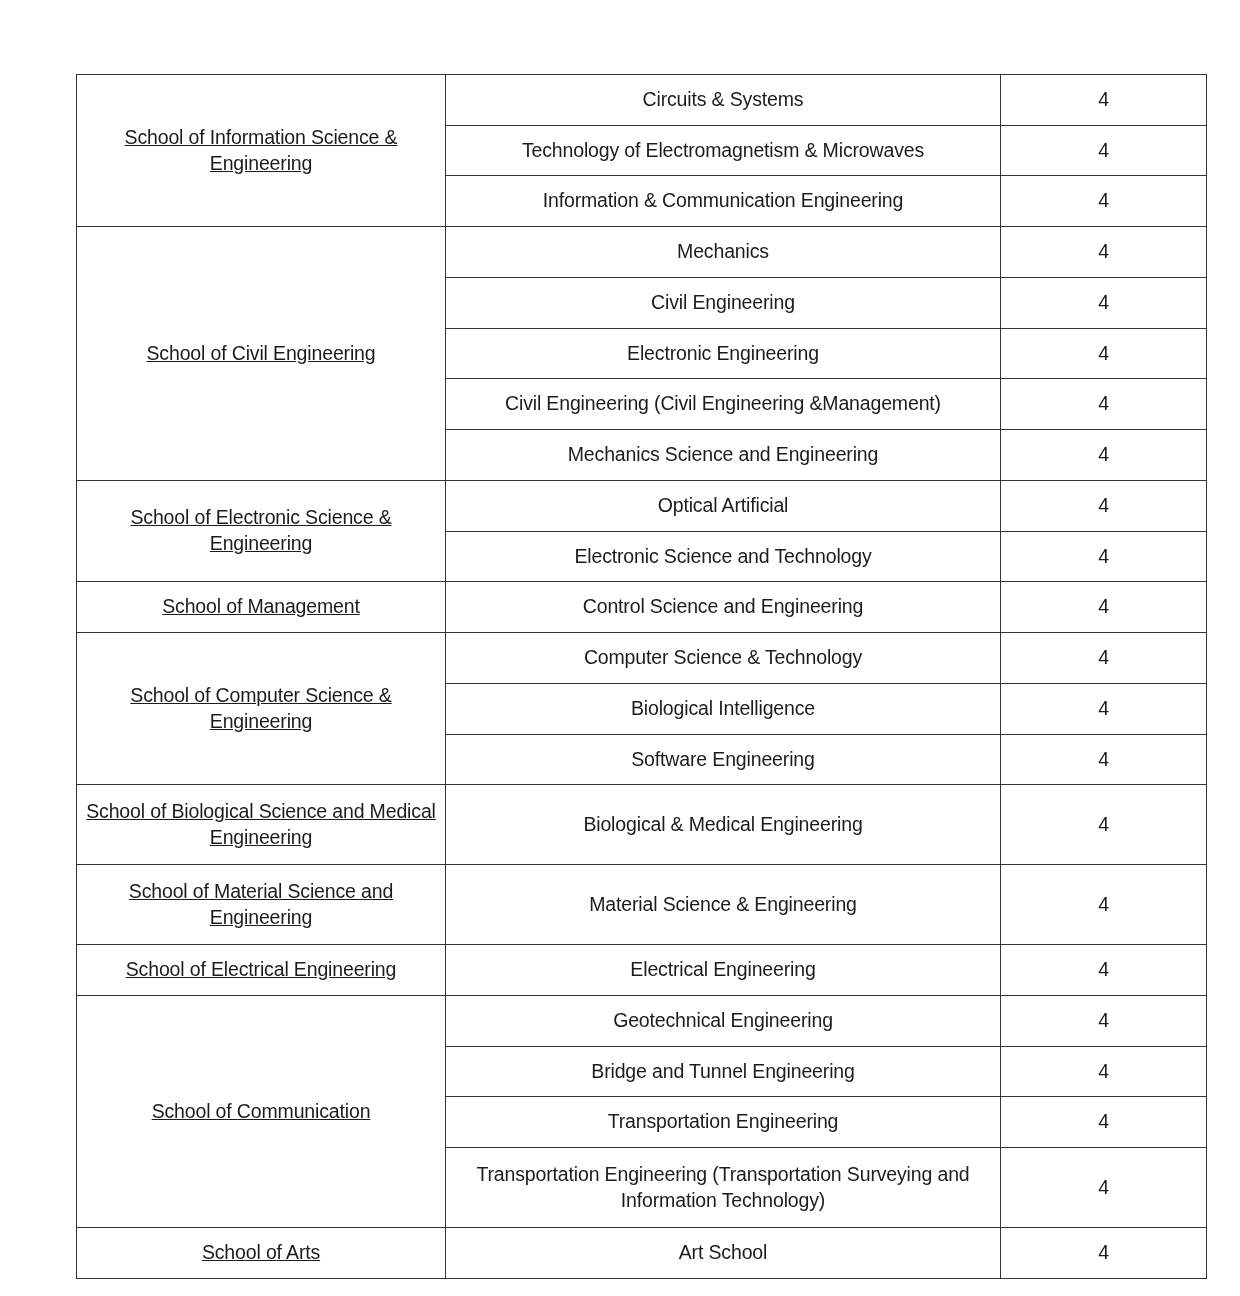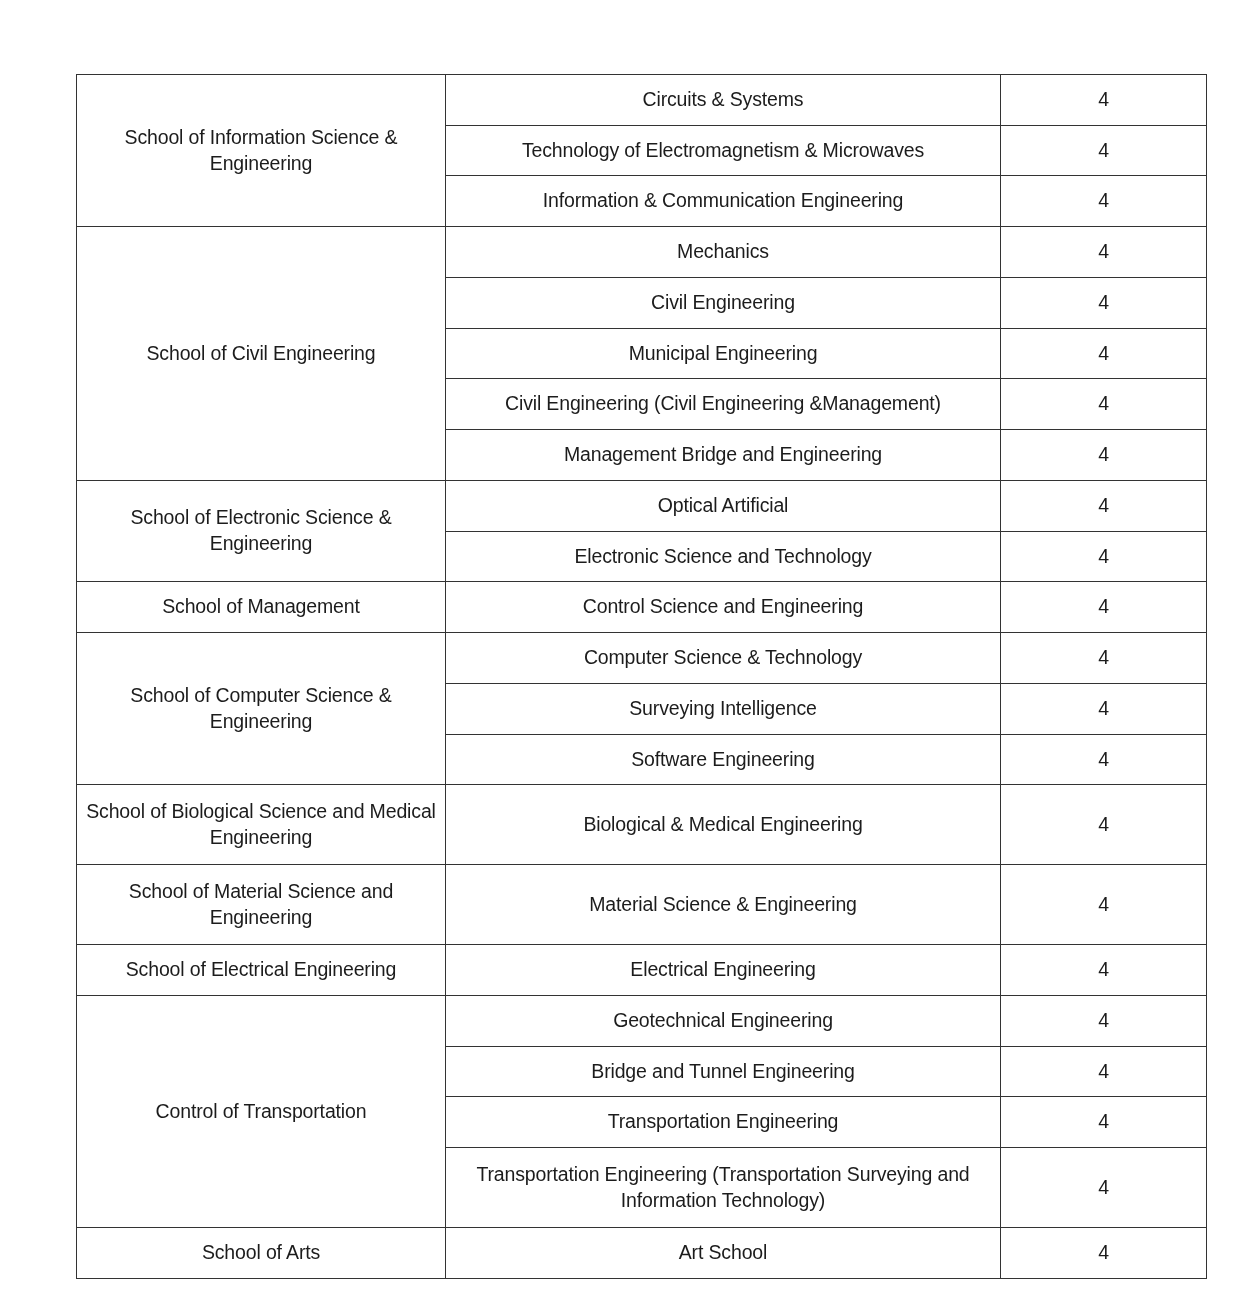--- a/index.html
+++ b/index.html
@@ -39,20 +39,21 @@
     vertical-align: middle;
     font-size: 19.5px;
     line-height: 1.32;
     font-weight: 400;
     color: #1c1c1c;
     letter-spacing: -0.15px;
   }
 
   td.col-school {
     width: 356px;
+    text-decoration: underline;
   }
   td.col-major {
     width: 542px;
   }
   td.col-years {
     width: 193px;
   }
 
   .r-normal { height: 49px; }
   .r-tall   { height: 80px; margin-top: 39px; }
@@ -108,37 +109,37 @@
         <tr class="r-normal">
           <td class="col-major">
             <span class="cell-text">Civil Engineering</span>
           </td>
           <td class="col-years">
             <span class="cell-text">4</span>
           </td>
         </tr>
         <tr class="r-normal">
           <td class="col-major">
-            <span class="cell-text">Municipal Engineering</span>
+            <span class="cell-text">Electronic Engineering</span>
           </td>
           <td class="col-years">
             <span class="cell-text">4</span>
           </td>
         </tr>
         <tr class="r-normal">
           <td class="col-major">
             <span class="cell-text">Civil Engineering (Civil Engineering &amp;Management)</span>
           </td>
           <td class="col-years">
             <span class="cell-text">4</span>
           </td>
         </tr>
         <tr class="r-normal">
           <td class="col-major">
-            <span class="cell-text">Management Bridge and Engineering</span>
+            <span class="cell-text">Mechanics Science and Engineering</span>
           </td>
           <td class="col-years">
             <span class="cell-text">4</span>
           </td>
         </tr>
         <tr class="r-normal">
           <td class="col-school" rowspan="2">
             <span class="cell-text">School of Electronic Science &amp; Engineering</span>
           </td>
           <td class="col-major">
@@ -173,21 +174,21 @@
           </td>
           <td class="col-major">
             <span class="cell-text">Computer Science &amp; Technology</span>
           </td>
           <td class="col-years">
             <span class="cell-text">4</span>
           </td>
         </tr>
         <tr class="r-normal">
           <td class="col-major">
-            <span class="cell-text">Surveying Intelligence</span>
+            <span class="cell-text">Biological Intelligence</span>
           </td>
           <td class="col-years">
             <span class="cell-text">4</span>
           </td>
         </tr>
         <tr class="r-normal">
           <td class="col-major">
             <span class="cell-text">Software Engineering</span>
           </td>
           <td class="col-years">
@@ -222,21 +223,21 @@
           </td>
           <td class="col-major">
             <span class="cell-text">Electrical Engineering</span>
           </td>
           <td class="col-years">
             <span class="cell-text">4</span>
           </td>
         </tr>
         <tr class="r-normal">
           <td class="col-school" rowspan="4">
-            <span class="cell-text">Control of Transportation</span>
+            <span class="cell-text">School of Communication</span>
           </td>
           <td class="col-major">
             <span class="cell-text">Geotechnical Engineering</span>
           </td>
           <td class="col-years">
             <span class="cell-text">4</span>
           </td>
         </tr>
         <tr class="r-normal">
           <td class="col-major">

